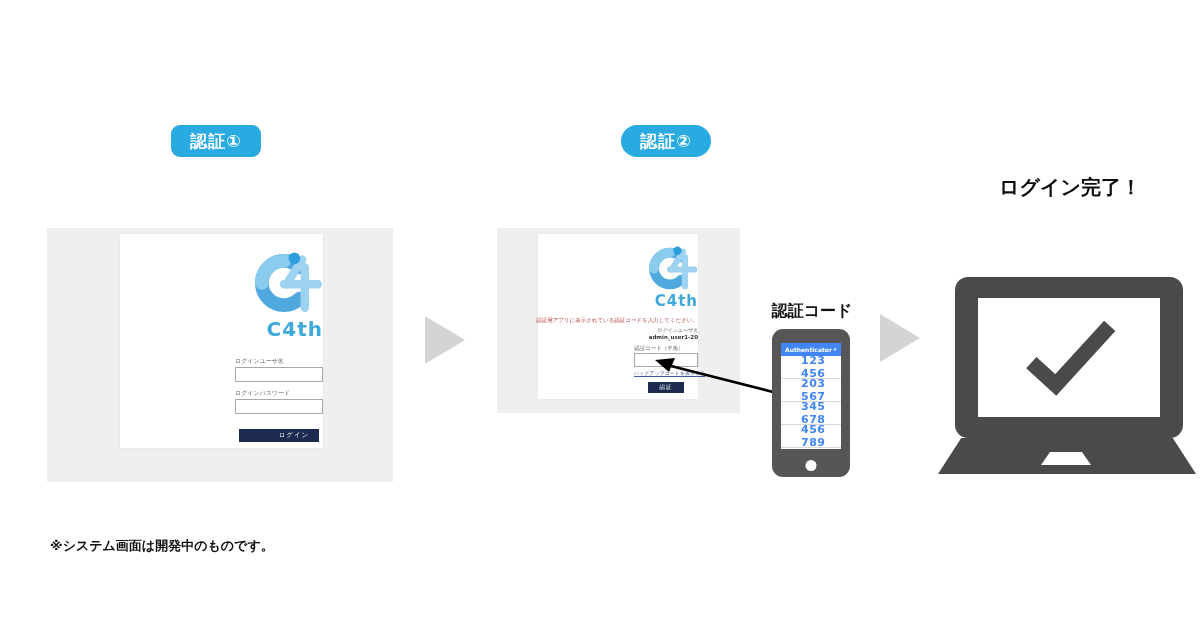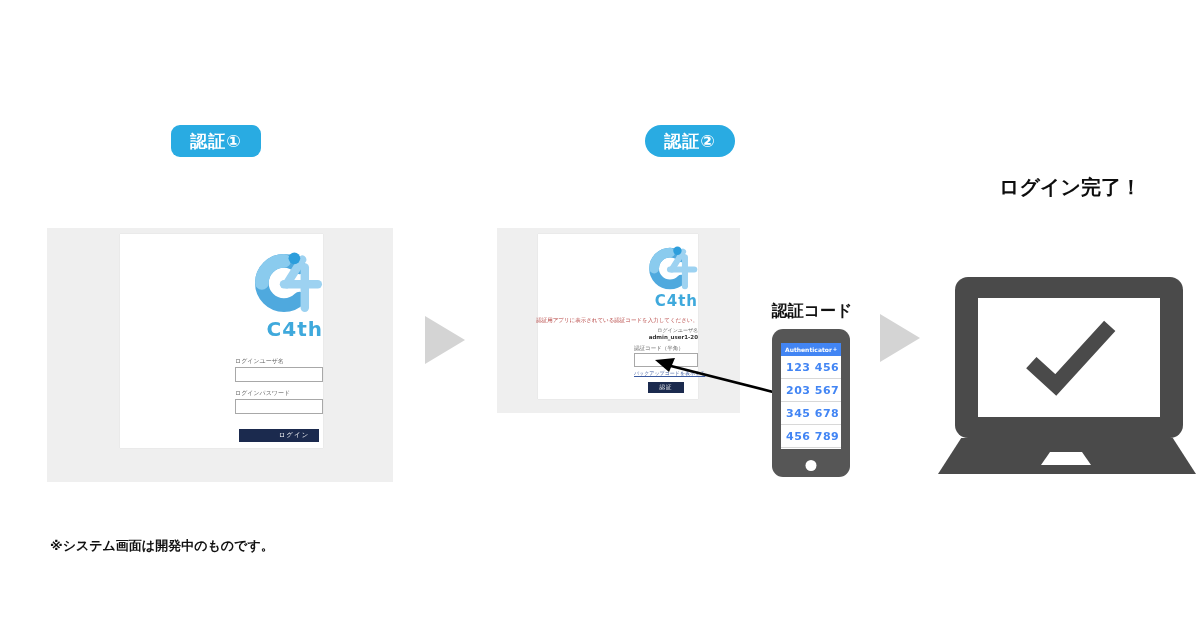--- a/index.html
+++ b/index.html
@@ -4,21 +4,21 @@
 <style>
   html,body{margin:0;padding:0;background:#fff;}
   .canvas{position:relative;width:1200px;height:630px;background:#ffffff;overflow:hidden;
           font-family:"DejaVu Sans","Liberation Sans",sans-serif;color:#111;margin-left:25px;}
 
   
   .badge{position:absolute;width:90px;height:32px;background:#29abe2;border-radius:9px;
          color:#fff;font-weight:bold;font-size:17px;display:flex;align-items:center;
          justify-content:center;letter-spacing:1px;}
   .badge1{left:146px;top:125px;}
-  .badge2{left:620px;top:125px;border-radius:16px;}
+  .badge2{left:596px;top:125px;border-radius:16px;}
   .step-title{position:absolute;top:174px;font-weight:bold;font-size:20px;color:#0d0d0d;
               text-align:center;white-space:nowrap;}
   .title1{left:0;width:380px;}
   .title2{left:438px;width:460px;}
   .title3{left:925px;width:240px;}
 
   
   .panel{position:absolute;background:#efefef;}
   .panel1{left:22px;top:228px;width:346px;height:254px;}
   .panel2{left:472px;top:228px;width:243px;height:185px;}
@@ -59,21 +59,21 @@
   
   .phone-label{position:absolute;left:737px;top:301px;width:100px;text-align:center;
                font-weight:bold;font-size:16px;white-space:nowrap;}
   .phone{position:absolute;left:747px;top:329px;width:78px;height:148px;background:#565656;
          border-radius:11px;}
   .phone-screen{position:absolute;left:9px;top:14px;width:60px;height:106px;background:#fff;
                 overflow:hidden;}
   .app-header{height:13px;background:#4285f4;color:#fff;display:flex;align-items:center;
               justify-content:space-between;padding:0 4px;font-size:6px;font-weight:bold;}
   .code-row{height:22px;border-bottom:1px solid #d8d8d8;display:flex;align-items:center;
-            padding-left:5px;color:#4285f4;font-weight:bold;font-size:11px;letter-spacing:.5px;}
+            padding-left:20px;color:#4285f4;font-weight:bold;font-size:11px;letter-spacing:.5px;}
   .home-btn{position:absolute;left:50%;transform:translateX(-50%);bottom:6px;width:11px;
             height:11px;border-radius:50%;background:#fff;}
 
   
   .arrow-svg{position:absolute;left:620px;top:348px;}
 
   
   .laptop-screen{position:absolute;left:930px;top:277px;width:228px;height:161px;
                  background:#4a4a4a;border-radius:13px;}
   .laptop-display{position:absolute;left:23px;top:21px;width:182px;height:119px;background:#fff;

